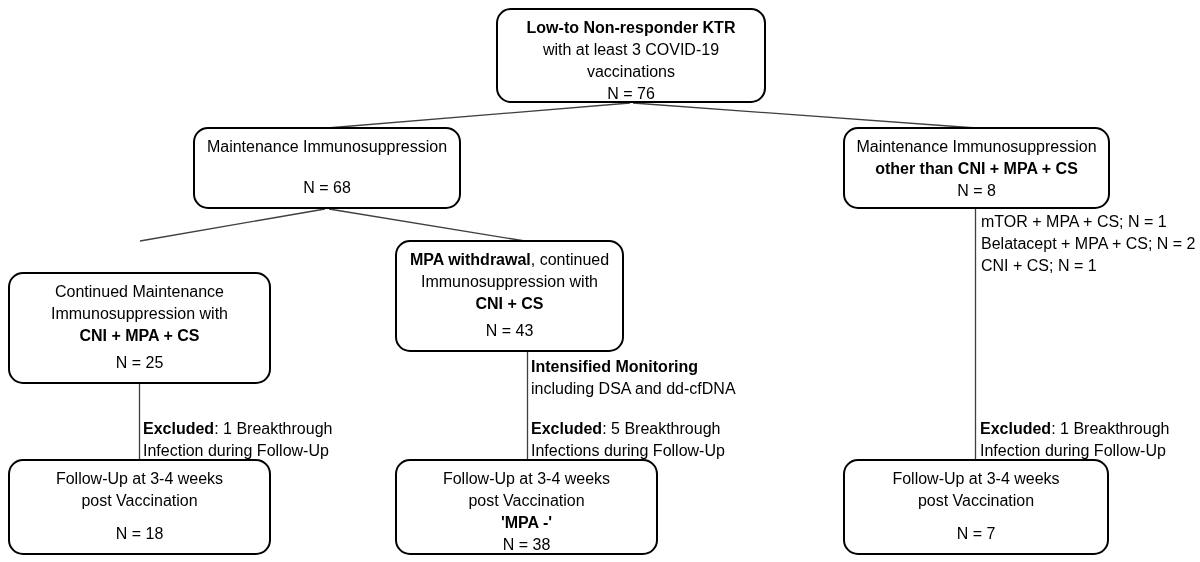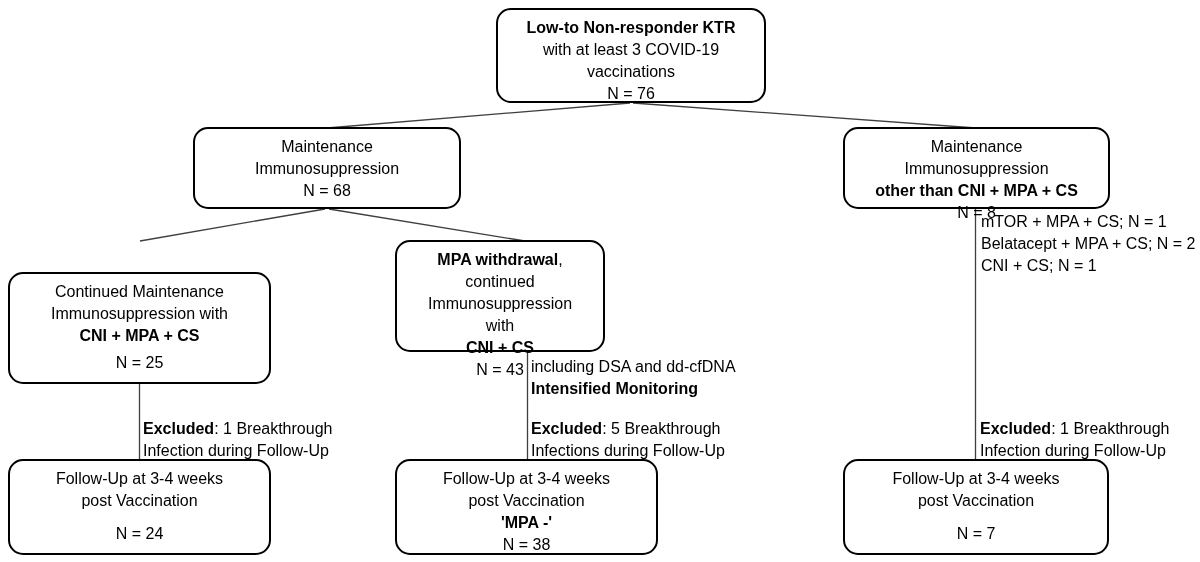--- a/index.html
+++ b/index.html
@@ -7,21 +7,21 @@
     position:relative;width:1200px;height:562px;background:#ffffff;
     font-family:"Liberation Sans","DejaVu Sans",sans-serif;
     font-size:16px;line-height:22px;color:#000;overflow:hidden;
   }
   .connectors{position:absolute;left:0;top:0;width:1200px;height:562px;}
   .connectors line{stroke:#3f3f3f;stroke-width:1.3;}
   .node{
     position:absolute;box-sizing:border-box;background:#ffffff;
     border:2px solid #000;border-radius:15px;
     display:flex;flex-direction:column;justify-content:space-between;
-    align-items:center;text-align:center;padding:7px 19px 8px;
+    align-items:center;text-align:center;padding:7px 2px 8px;
   }
   .node .content{width:100%;}
   .note{position:absolute;text-align:left;white-space:nowrap;}
   .b{font-weight:bold;}
 </style>
 </head>
 <body>
 
 <div class="figure">
 
@@ -61,38 +61,38 @@
 
   <div class="node" style="left:8px;top:240px;width:263px;height:112px;margin-top:32px;">
     <div class="content">
       <div>Continued Maintenance</div>
       <div>Immunosuppression with</div>
       <div><span class="b">CNI + MPA + CS</span></div>
     </div>
     <div>N = 25</div>
   </div>
 
-  <div class="node" style="left:395px;top:240px;width:210px;height:112px;">
+  <div class="node" style="left:395px;top:240px;width:229px;height:112px;">
     <div class="content">
       <div><span class="b">MPA withdrawal</span><span>, continued</span></div>
       <div>Immunosuppression with</div>
       <div><span class="b">CNI + CS</span></div>
     </div>
     <div>N = 43</div>
   </div>
 
   <div class="note" style="left:981px;top:211px;">
     <div>mTOR + MPA + CS; N = 1</div>
     <div>Belatacept + MPA + CS; N = 2</div>
     <div>CNI + CS; N = 1</div>
   </div>
 
   <div class="note" style="left:531px;top:356px;">
+    <div><span class="b">Intensified Monitoring</span></div>
     <div>including DSA and dd-cfDNA</div>
-    <div><span class="b">Intensified Monitoring</span></div>
   </div>
 
   <div class="note" style="left:143px;top:418px;">
     <div><span class="b">Excluded</span><span>: 1 Breakthrough</span></div>
     <div>Infection during Follow-Up</div>
   </div>
 
   <div class="note" style="left:531px;top:418px;">
     <div><span class="b">Excluded</span><span>: 5 Breakthrough</span></div>
     <div>Infections during Follow-Up</div>
@@ -101,21 +101,21 @@
   <div class="note" style="left:980px;top:418px;">
     <div><span class="b">Excluded</span><span>: 1 Breakthrough</span></div>
     <div>Infection during Follow-Up</div>
   </div>
 
   <div class="node" style="left:8px;top:459px;width:263px;height:96px;">
     <div class="content">
       <div>Follow-Up at 3-4 weeks</div>
       <div>post Vaccination</div>
     </div>
-    <div>N = 24</div>
+    <div>N = 18</div>
   </div>
 
   <div class="node" style="left:395px;top:459px;width:263px;height:96px;">
     <div class="content">
       <div>Follow-Up at 3-4 weeks</div>
       <div>post Vaccination</div>
       <div><span class="b">'MPA -'</span></div>
     </div>
     <div>N = 38</div>
   </div>

